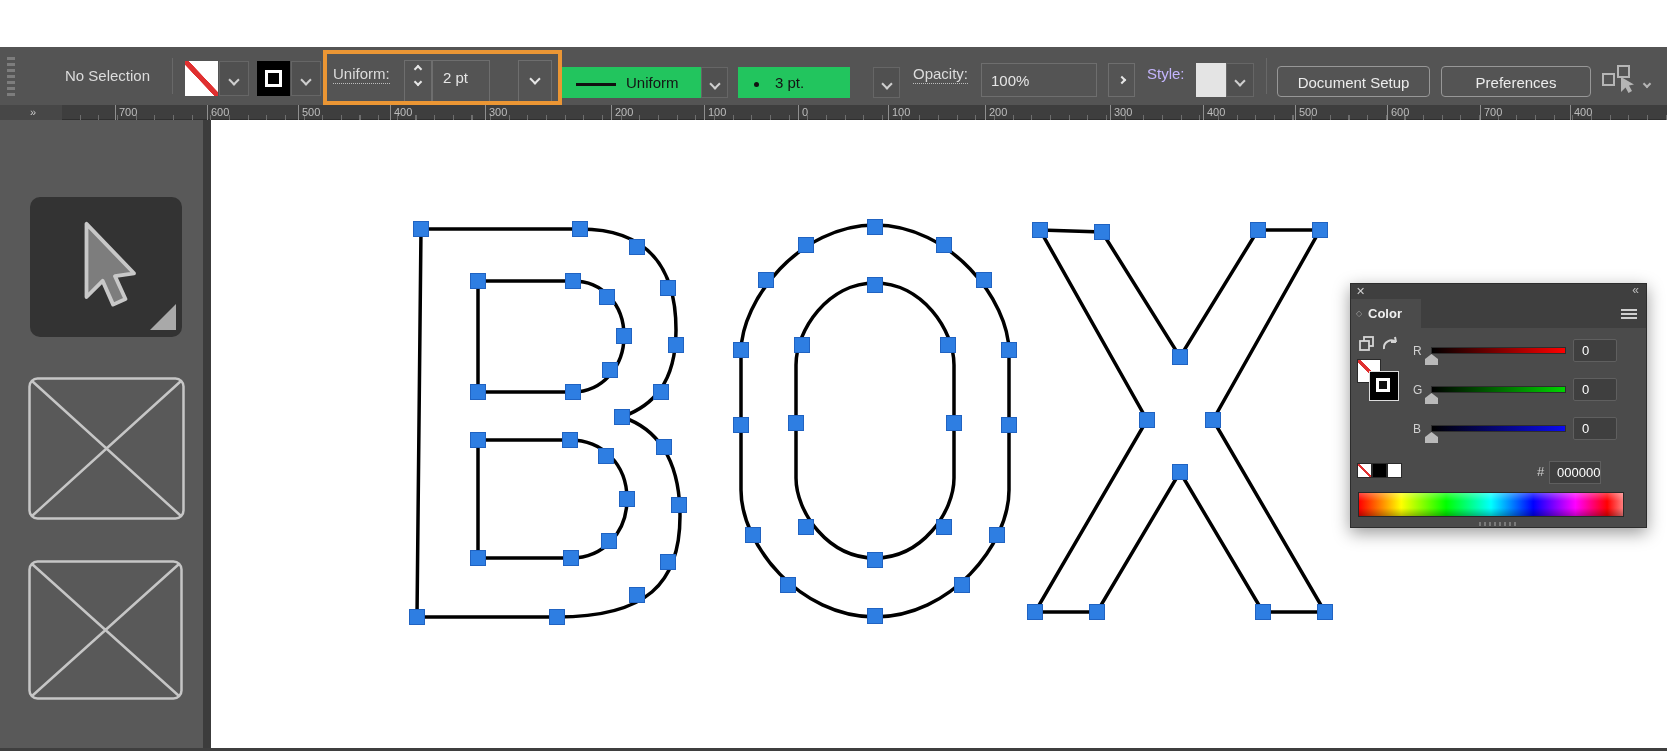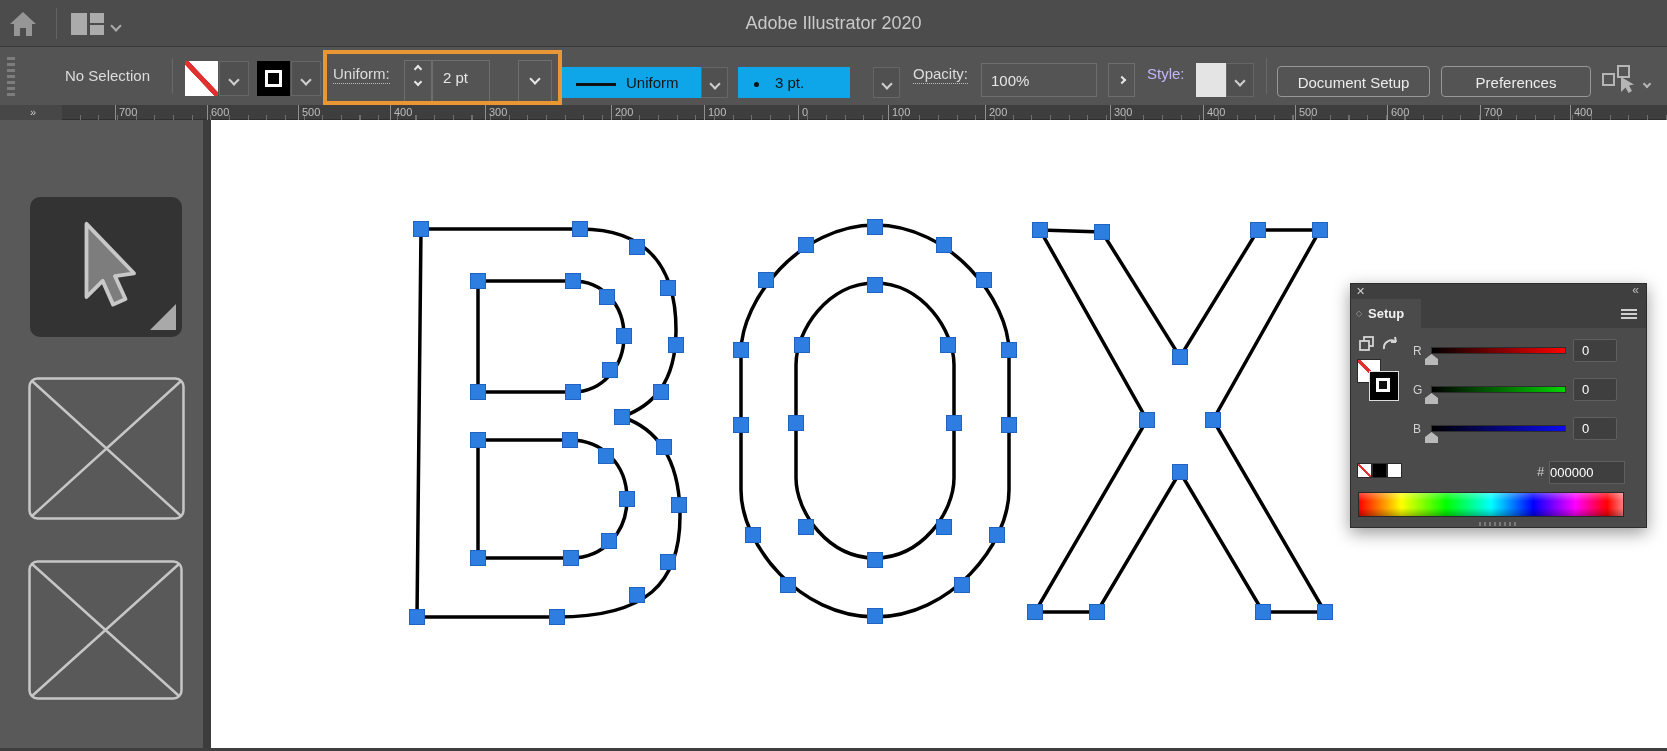--- a/index.html
+++ b/index.html
@@ -39,21 +39,21 @@
   .dotted-label{border-bottom:1px dotted #bdbdbd;padding-bottom:1px;}
   #stroke-label{position:absolute;left:333px;top:18px;}
   .dark-box{position:absolute;top:13px;height:48px;border:1px solid #6e6e6e;background:#545454;color:#e6e6e6;}
   #stroke-stepper{left:404px;width:28px;text-align:center;}
   #stroke-stepper .chev{display:block;margin:7px auto 0;width:6px;height:6px;}
   #stroke-stepper .chev.up{margin-top:5px;}
   #stroke-value{left:432px;width:58px;line-height:34px;padding-left:10px;}
   #stroke-chev{left:518px;width:34px;text-align:center;}
   #stroke-chev .chev{margin-top:14px;}
 
-  .light-select{position:absolute;top:20px;height:31px;background:#0ea5e9;color:#141414;line-height:31px;}
+  .light-select{position:absolute;top:20px;height:31px;background:#22c55e;color:#141414;line-height:31px;}
   .light-chev-btn{position:absolute;top:20px;height:31px;width:27px;background:#505050;border:1px solid #666;color:#cfcfcf;text-align:center;}
   .light-chev-btn .chev{margin-top:12px;}
   #profile-select{left:562px;width:139px;padding-left:14px;}
   .line-glyph{display:inline-block;width:40px;height:3px;background:#111;vertical-align:middle;margin-right:10px;}
   #profile-chev{left:701px;}
   #brush-select{left:738px;width:112px;padding-left:16px;}
   .dot-glyph{display:inline-block;width:5px;height:5px;border-radius:50%;background:#111;vertical-align:middle;margin-right:16px;}
   #brush-chev{left:873px;}
   #opacity-label{position:absolute;left:913px;top:18px;}
   #opacity-field{left:981px;width:116px;line-height:34px;padding-left:9px;top:16px;height:34px;}
@@ -120,48 +120,33 @@
   #ch-b .ch-track{background:linear-gradient(to right,#000,#0b0bf0);}
   .ch-thumb{position:absolute;left:74px;top:18px;width:13px;height:11px;background:#b9b9b9;
     clip-path:polygon(50% 0,100% 45%,100% 100%,0 100%,0 45%);}
   .ch-value{position:absolute;left:222px;top:3px;width:44px;height:23px;background:#3f3f3f;
     border:1px solid #5f5f5f;border-radius:2px;color:#fff;font-size:13px;line-height:21px;padding-left:8px;}
   .mini-swatch{position:absolute;top:179px;width:15px;height:15px;border:1px solid #2a2a2a;}
   #sw-none{left:6px;background:#fff;}
   #sw-black{left:21px;background:#000;}
   #sw-white{left:36px;background:#fff;}
   #cp-hex-label{position:absolute;left:186px;top:180px;font-size:13px;color:#cfcfcf;}
-  #cp-hex-field{position:absolute;left:198px;top:177px;width:76px;height:23px;background:#3f3f3f;
-    border:1px solid #5f5f5f;color:#fff;font-size:13px;line-height:21px;}
+  #cp-hex-field{position:absolute;left:198px;top:177px;width:52px;height:23px;background:#3f3f3f;
+    border:1px solid #5f5f5f;color:#fff;font-size:13px;line-height:21px;padding-left:7px;}
   #cp-spectrum{position:absolute;left:7px;top:208px;width:266px;height:25px;border:1px solid #282828;
     background:linear-gradient(to bottom,rgba(255,255,255,.28),rgba(255,255,255,0) 35%,rgba(0,0,0,0) 65%,rgba(0,0,0,.28)),
     linear-gradient(to right,#f00 0%,#ff0 16%,#0f0 33%,#0ff 50%,#00f 66%,#f0f 82%,#f00 94%,#ff7d7d 100%);}
   #cp-resize{position:absolute;left:128px;top:238px;width:40px;height:4px;
     background:repeating-linear-gradient(to right,#7a7a7a 0 2px,transparent 2px 5px);}
 </style>
 </head>
 <body>
 
 <div id="app">
 
-  <div id="titlebar">
-    <div id="app-title">Adobe Illustrator 2020</div>
-    <div id="home-btn">
-      <svg width="30" height="30" viewBox="0 0 30 30">
-        <path d="M15 3 L28 15 H24 V27 H18 V19 H12 V27 H6 V15 H2 Z" fill="#969696"></path>
-      </svg>
-    </div>
-    <div class="tb-divider"></div>
-    <div id="artboard-icon">
-      <div class="pa" style="left:0;top:0;width:16px;height:22px;"></div>
-      <div class="pa" style="left:19px;top:0;width:14px;height:10px;"></div>
-      <div class="pa" style="left:19px;top:12px;width:14px;height:10px;"></div>
-    </div>
-    <span id="workspace-chev"><span class="chev"></span></span>
-  </div>
 
   <div id="controlbar">
     <div id="cb-grip"></div>
     <div id="selection-status">No Selection</div>
     <div class="cb-divider" style="left:172px;"></div>
 
     <div id="fill-none-swatch" class="swatch-btn">
       <div class="none-diag"></div>
     </div>
     <div class="chev-btn" style="left:219px;"><span class="chev"></span></div>
@@ -330,21 +315,21 @@
         <rect x="1139.5" y="412.5" width="15" height="15" fill="#2E7EE2" stroke="#2063c2" stroke-width="1"></rect>
       </g>
   </svg>
 
   <div id="color-panel">
     <div id="cp-header">
       <span id="cp-close">✕</span>
       <span id="cp-collapse">«</span>
     </div>
     <div id="cp-tabs">
-      <div id="cp-tab-color">Setup</div>
+      <div id="cp-tab-color">Color</div>
       <span id="cp-tab-toggle">◇</span>
       <div id="cp-menu"></div>
     </div>
 
     <div id="cp-copy-icon">
       <svg width="16" height="16" viewBox="0 0 16 16">
         <rect x="5" y="1" width="9" height="9" fill="none" stroke="#d5d5d5" stroke-width="1.8"></rect>
         <rect x="1" y="5" width="9" height="9" fill="#4b4b4b" stroke="#d5d5d5" stroke-width="1.8"></rect>
       </svg>
     </div>

